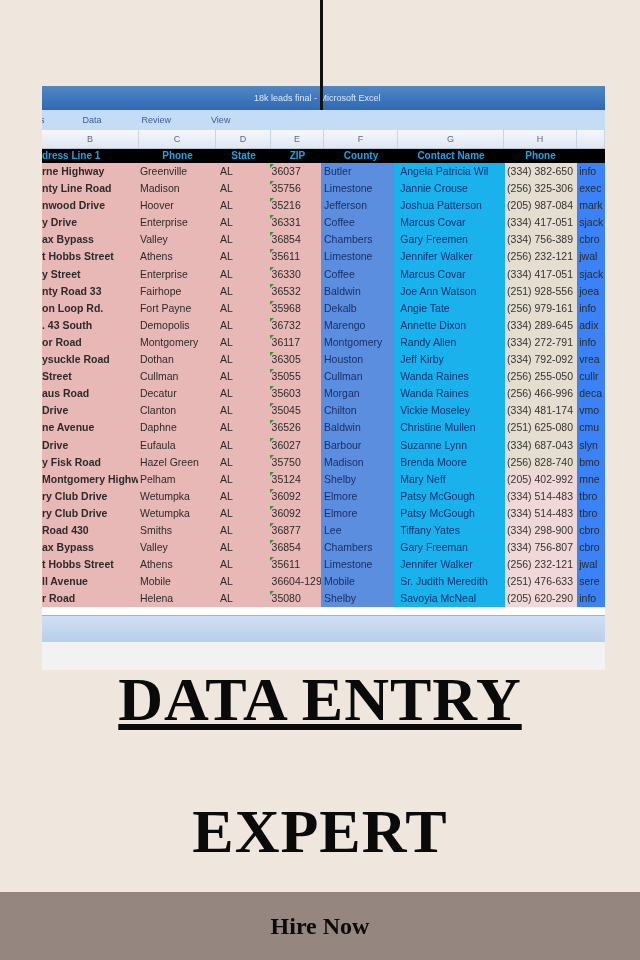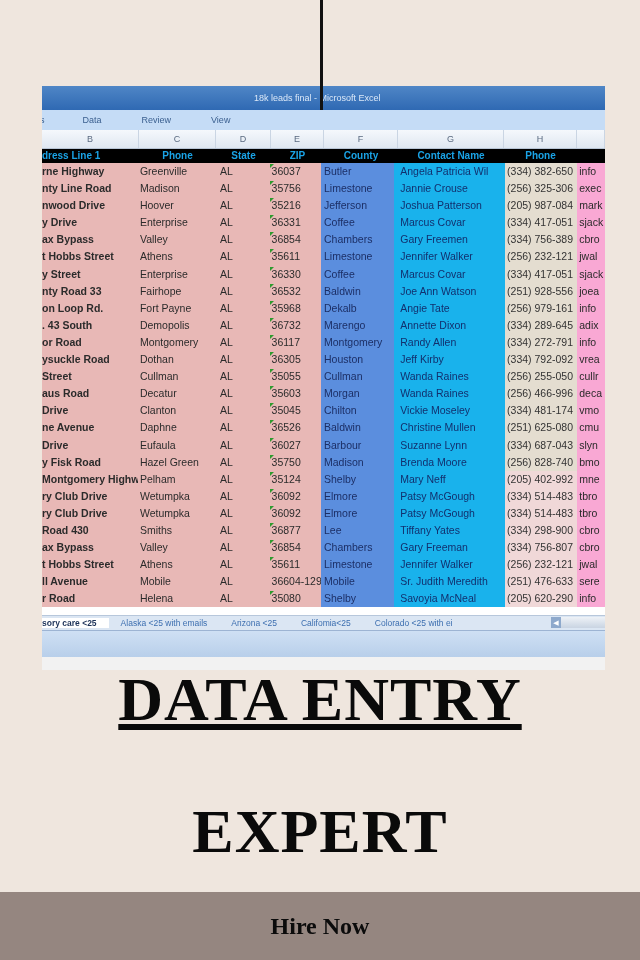--- a/index.html
+++ b/index.html
@@ -65,21 +65,21 @@
   .c-e { width:53px; padding-left:3px; position:relative; }
   .c-e .tri {
     position:absolute; left:1px; top:1px; width:0; height:0;
     border-top:4px solid #2e9a2e; border-right:4px solid transparent;
   }
   .c-f { width:74px; background:#5b8ede; color:#1c2f66; padding-left:3px; }
   .c-g { width:112px; background:#19b2ec; color:#12306e; padding-left:6px; }
   .c-h { width:73px; color:#333; padding-left:2px; }
   .c-h.beige { background:#e4ddd0; }
   .c-h.pink { background:#f0d8d8; }
-  .c-i { width:28px; background:#f9a8d4; color:#2a2a2a; padding-left:2px; }
+  .c-i { width:28px; background:#3b82f6; color:#2a2a2a; padding-left:2px; }
   .belowgrid { height:8px; background:#fff; }
   .sheettabs {
     height:14px; background:#dbe6f3; display:flex; font-size:8.5px; color:#3d6fb0;
     align-items:center; position:relative; border-top:1px solid #b7c7db;
   }
   .sheettabs .stab { padding:0 12px; white-space:nowrap; }
   .sheettabs .stab.active { color:#1c3258; font-weight:bold; padding-left:0; background:#fff; }
   .sheettabs .scroll {
     position:absolute; right:0; top:1px; width:44px; height:11px;
     background:linear-gradient(#eef2f7,#c9d4e2); border-left:1px solid #9fb1c9;
@@ -403,30 +403,20 @@
         <div class="c-e"><span class="tri"></span><span>35080</span></div>
         <div class="c-f"><span>Shelby</span></div>
         <div class="c-g"><span>Savoyia McNeal</span></div>
         <div class="c-h pink"><span>(205) 620-290</span></div>
         <div class="c-i"><span>info</span></div>
       </div>
     </div>
 
   <div class="belowgrid"></div>
 
-  <div class="sheettabs" id="sheettabs">
-    <span class="stab active">sory care &lt;25</span>
-      <span class="stab">Alaska &lt;25 with emails</span>
-      <span class="stab">Arizona &lt;25</span>
-      <span class="stab">Califomia&lt;25</span>
-      <span class="stab">Colorado &lt;25 with ei</span>
-      <div class="scroll">
-      <span class="nav">◀</span>
-    </div>
-  </div>
 
   <div class="statusbar"></div>
 </div>
 
 <div class="headline l1">DATA ENTRY</div>
 <div class="headline l2">EXPERT</div>
 
 <div class="cta">
   <span>Hire Now</span>
 </div>

